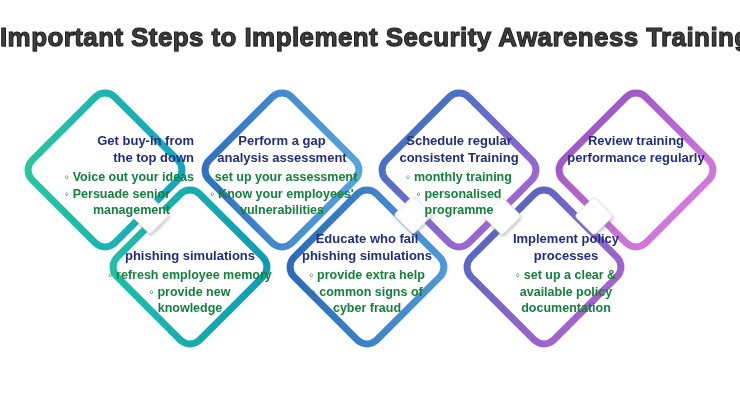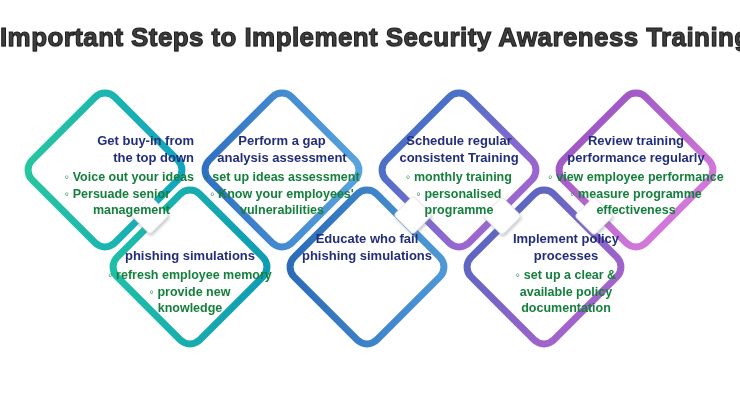--- a/index.html
+++ b/index.html
@@ -110,51 +110,51 @@
     <div class="step-heading"><span>Get buy-in from</span><br><span>the top down</span></div>
     <div class="step-bullets">
       <div class="step-bullet">◦ Voice out your ideas</div>
       <div class="step-bullet" style="max-width:130px;">◦ Persuade senior management</div>
     </div>
   </div>
 
   <div class="step" style="left:282px;top:133px;width:190px;">
     <div class="step-heading"><span>Perform a gap</span><br><span>analysis assessment</span></div>
     <div class="step-bullets">
-      <div class="step-bullet">◦ set up ideas assessment</div>
+      <div class="step-bullet">◦ set up your assessment</div>
       <div class="step-bullet" style="max-width:165px;">◦ Know your employees' vulnerabilities</div>
     </div>
   </div>
 
   <div class="step" style="left:459px;top:133px;width:170px;">
     <div class="step-heading"><span>Schedule regular</span><br><span>consistent Training</span></div>
     <div class="step-bullets">
       <div class="step-bullet">◦ monthly training</div>
       <div class="step-bullet" style="max-width:115px;">◦ personalised programme</div>
     </div>
   </div>
 
   <div class="step" style="left:636px;top:133px;width:200px;">
     <div class="step-heading"><span>Review training</span><br><span>performance regularly</span></div>
-    <div class="step-bullets">
-      <div class="step-bullet">◦ view employee performance</div>
-      <div class="step-bullet" style="max-width:150px;">◦ measure programme effectiveness</div>
-    </div>
   </div>
 
   <div class="step" style="left:190px;top:231px;width:210px;">
     <div class="step-heading"><br><span>phishing simulations</span></div>
     <div class="step-bullets">
       <div class="step-bullet">◦ refresh employee memory</div>
       <div class="step-bullet" style="max-width:110px;">◦ provide new knowledge</div>
     </div>
   </div>
 
   <div class="step" style="left:367px;top:231px;width:180px;">
     <div class="step-heading"><span>Educate who fail</span><br><span>phishing simulations</span></div>
+    <div class="step-bullets">
+      <div class="step-bullet">◦ provide extra help</div>
+      <div class="step-bullet" style="max-width:140px;">◦ common signs of cyber fraud</div>
+    </div>
   </div>
 
   <div class="step" style="left:566px;top:231px;width:170px;">
     <div class="step-heading"><span>Implement policy</span><br><span>processes</span></div>
     <div class="step-bullets">
       <div class="step-bullet" style="max-width:135px;">◦ set up a clear &amp; available policy documentation</div>
     </div>
   </div>
 
 </div>

